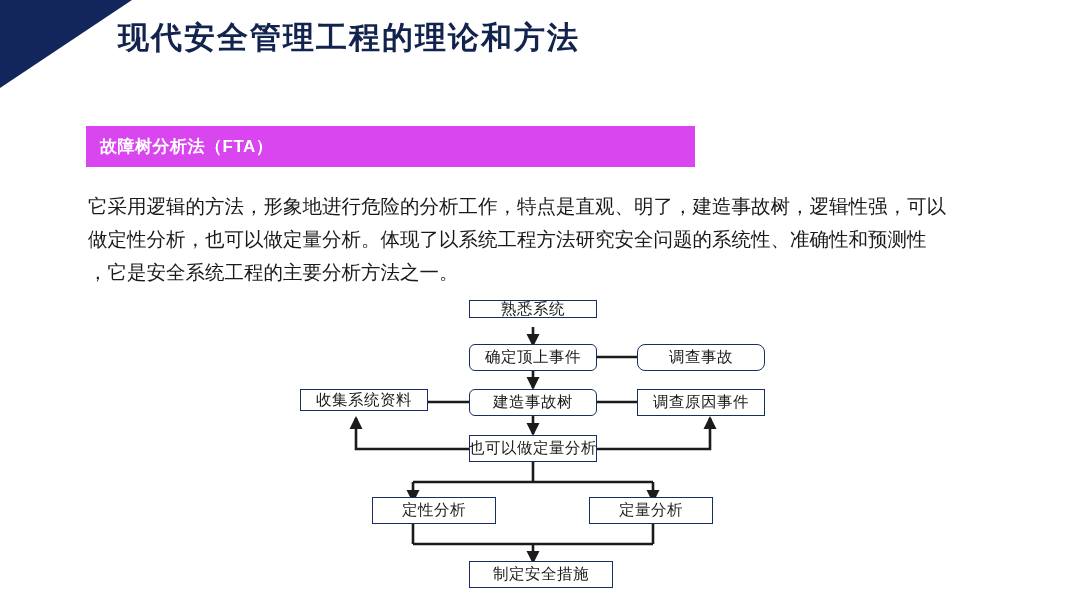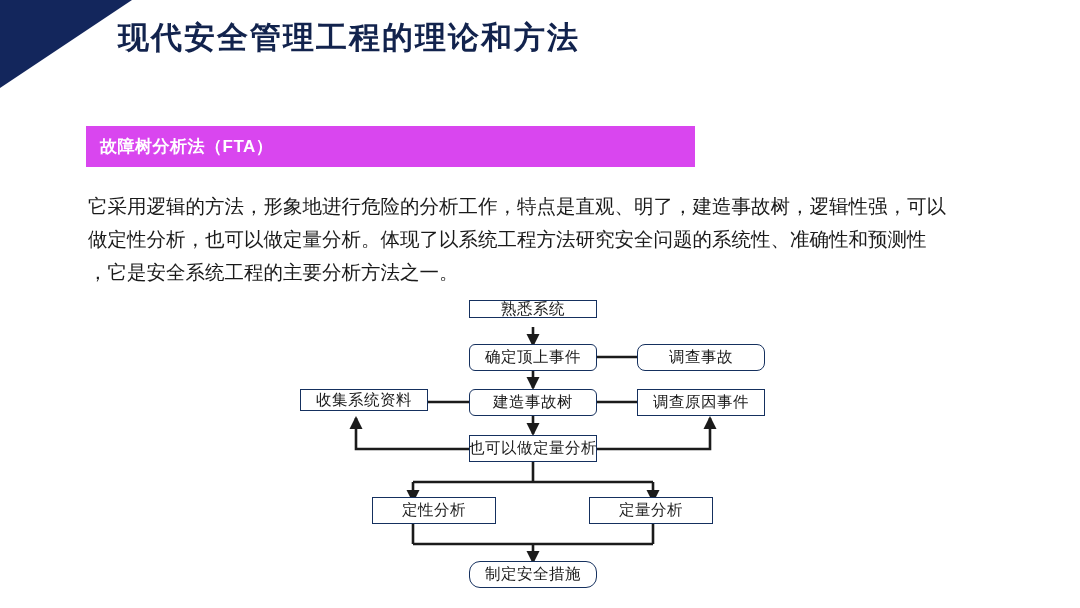--- a/index.html
+++ b/index.html
@@ -175,15 +175,15 @@
   <div class="fc-box" style="left:469px; top:101px; width:128px; height:27px;border-radius:6px;">建造事故树</div>
 
   <div class="fc-box" style="left:637px; top:101px; width:128px; height:27px;">调查原因事件</div>
 
   <div class="fc-box" style="left:469px; top:147px; width:128px; height:27px;">也可以做定量分析</div>
 
   <div class="fc-box" style="left:372px; top:209px; width:124px; height:27px;">定性分析</div>
 
   <div class="fc-box" style="left:589px; top:209px; width:124px; height:27px;">定量分析</div>
 
-  <div class="fc-box" style="left:469px; top:273px; width:128px; height:27px;border-radius:11px;">制定安全措施</div>
+  <div class="fc-box" style="left:469px; top:273px; width:144px; height:27px;">制定安全措施</div>
 
 </div>
 
 </body></html>

